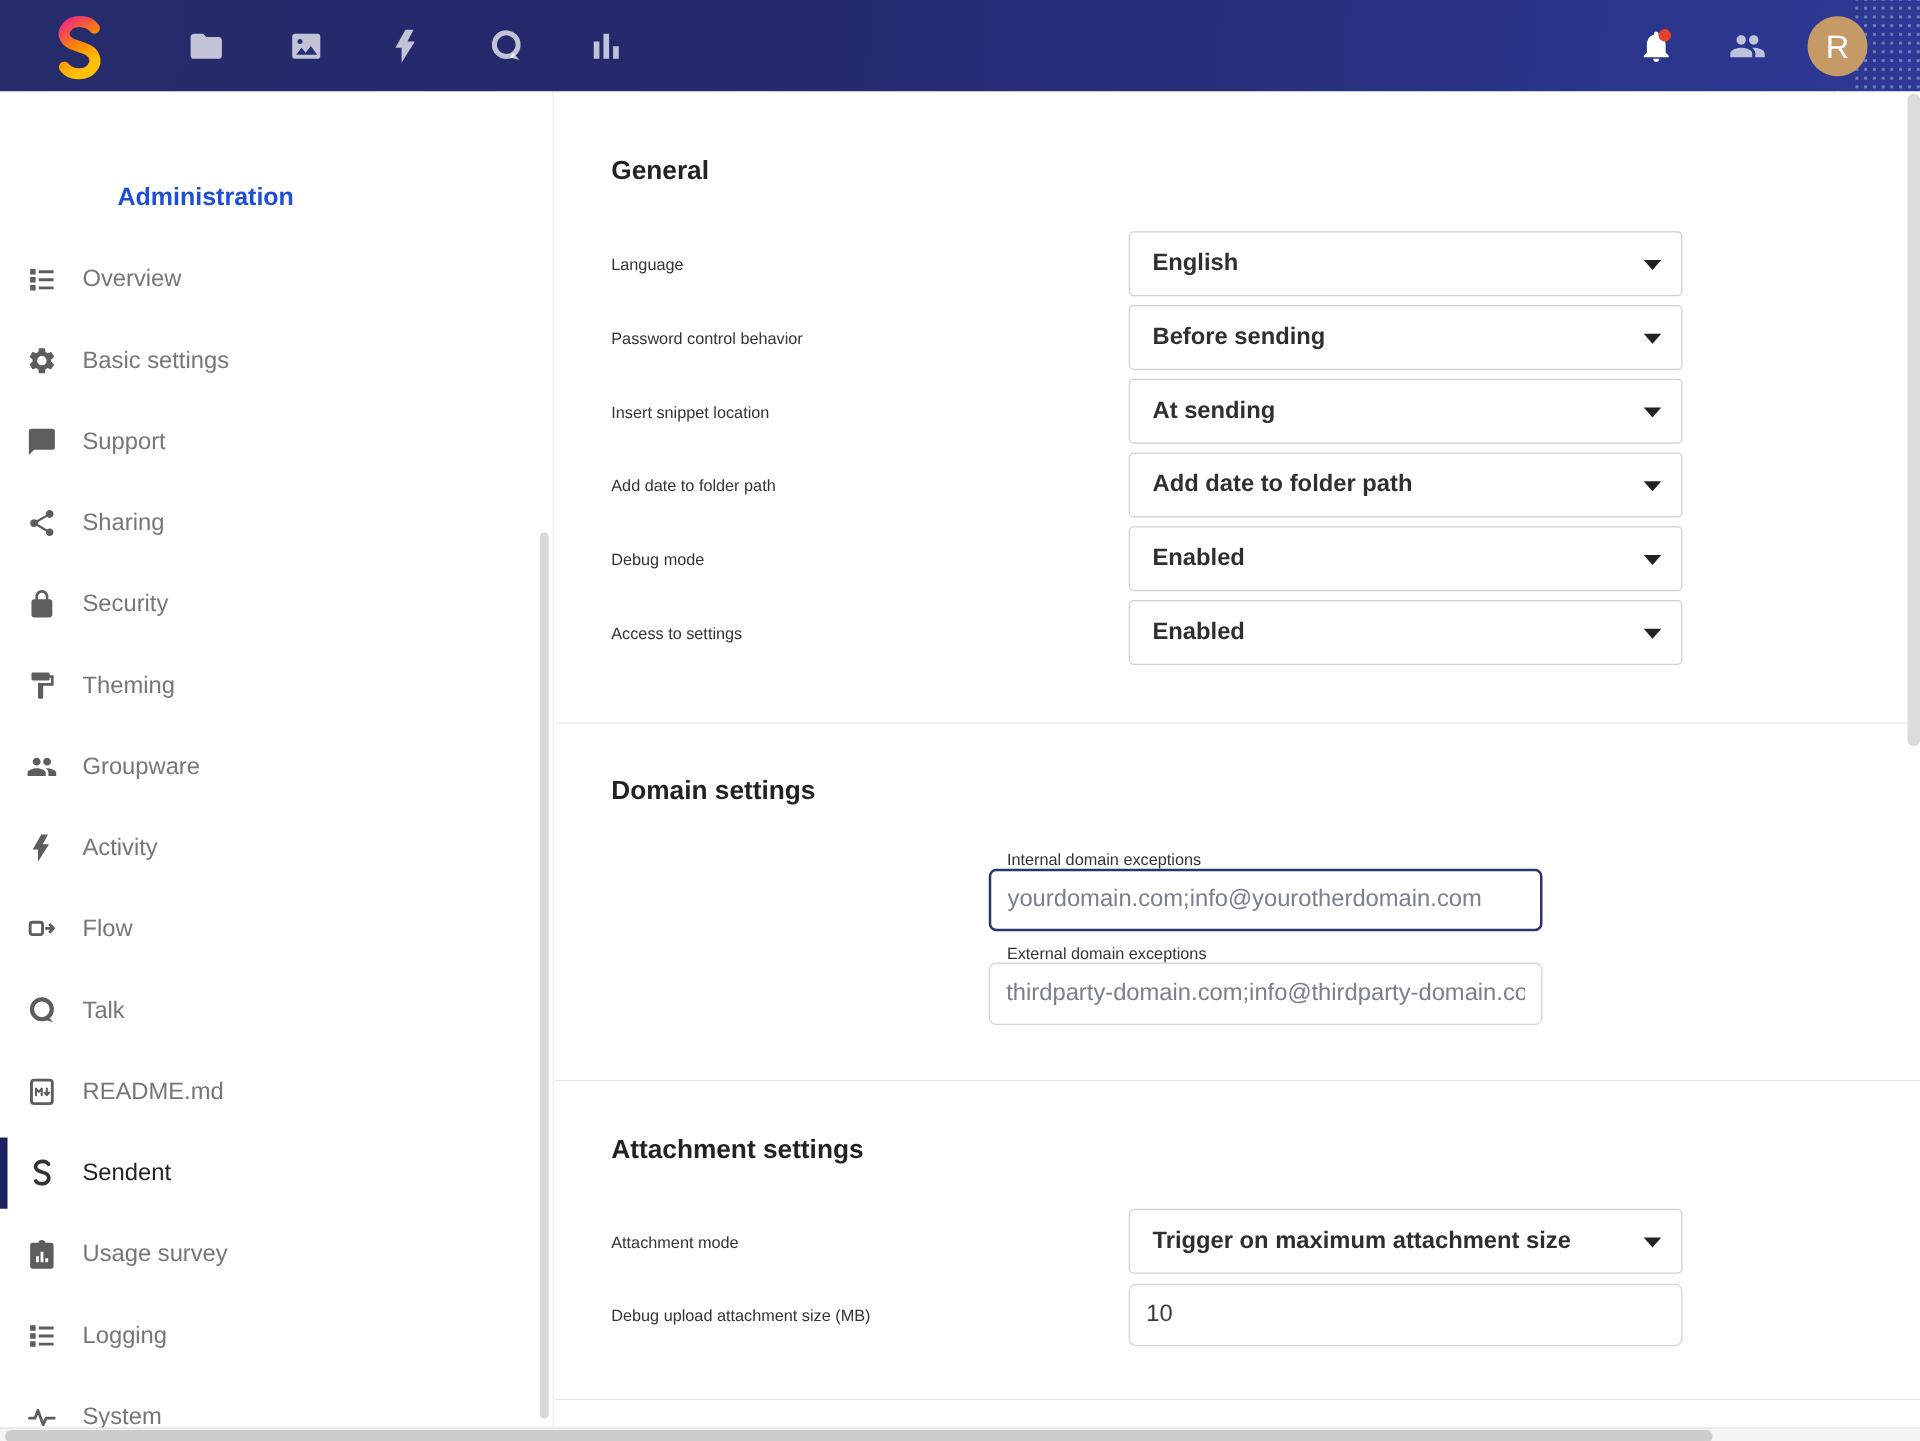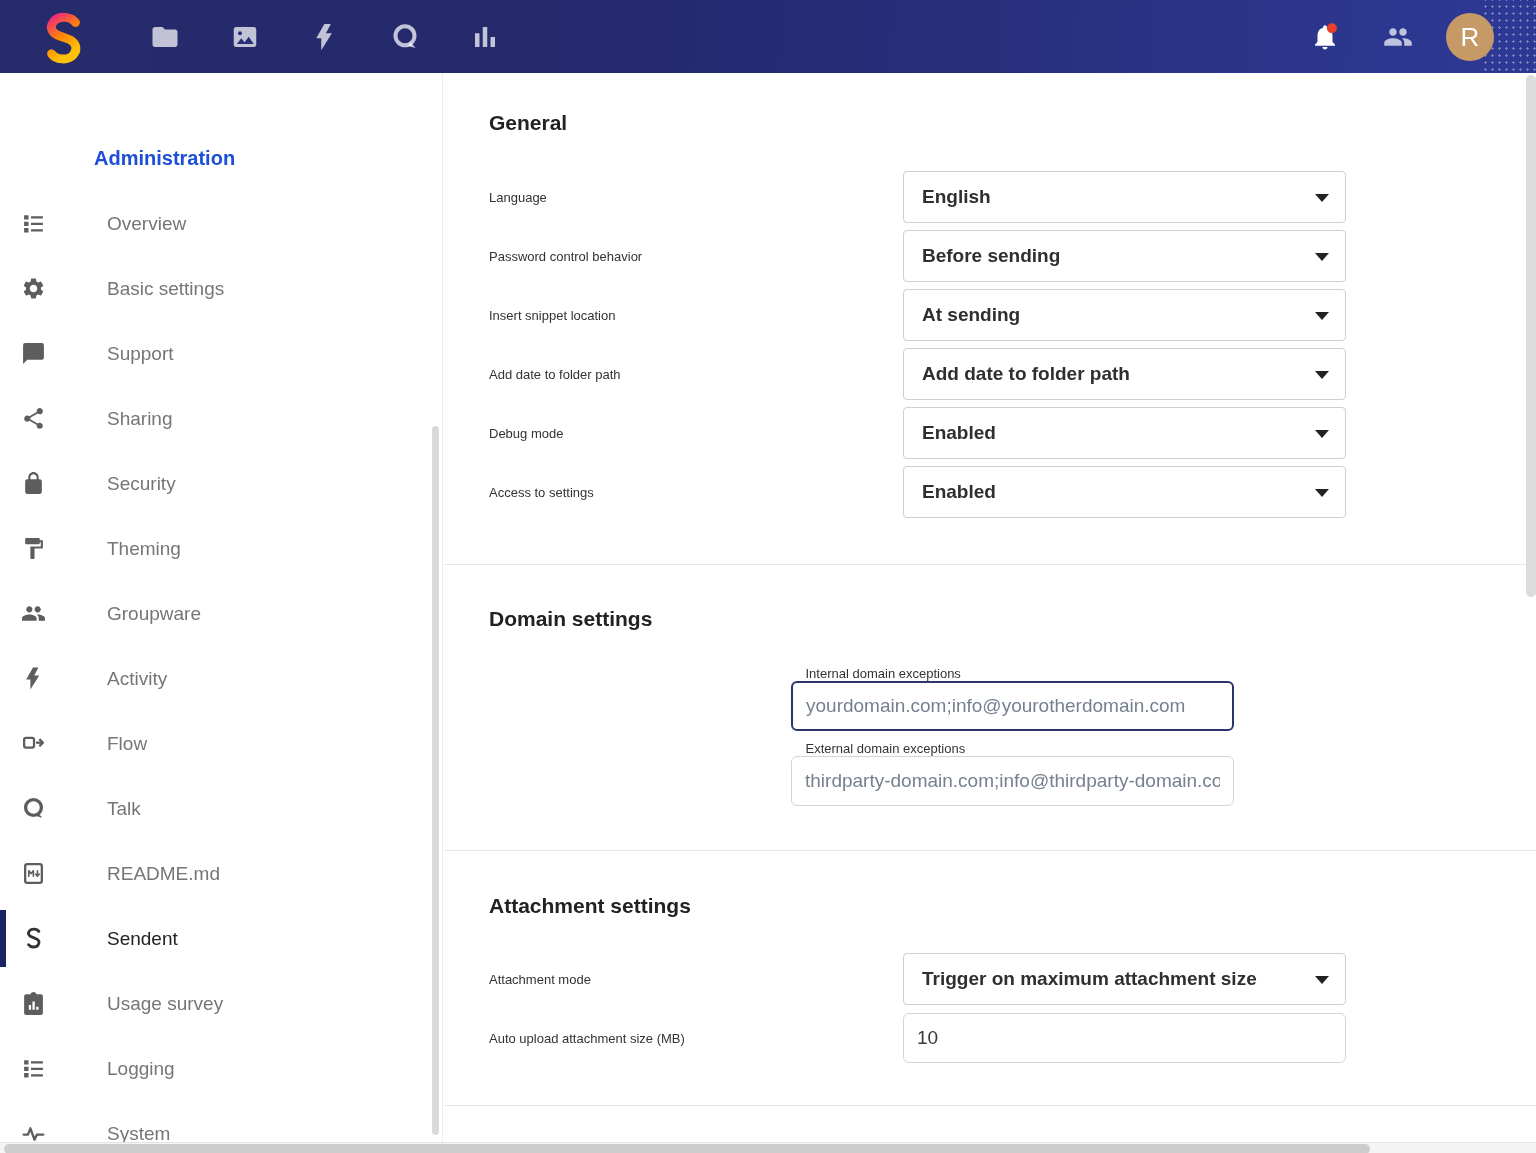--- a/index.html
+++ b/index.html
@@ -28,38 +28,38 @@
   .avatar { width:48px; height:48px; border-radius:50%; background:#c59a67; color:#fff;
     font-size:26px; display:flex; align-items:center; justify-content:center; cursor:pointer; }
   .avatar-caret { position:absolute; left:50%; transform:translateX(-50%); top:60px;
     width:0; height:0; border-left:19px solid transparent; border-right:19px solid transparent;
     border-bottom:17px solid #ffffff; }
 
   
   .sidebar { position:absolute; left:0; top:73px; width:443px; height:1080px; background:#fff;
     border-right:1px solid #ededed; overflow:hidden; z-index:10; }
   .sidebar h2 { margin:74px 0 21px 94px; font-size:20px; font-weight:bold; color:#1d4ed8; }
-  .nav-item { position:relative; height:65px; display:flex; align-items:center; cursor:pointer;gap:41px; }
+  .nav-item { position:relative; height:65px; display:flex; align-items:center; cursor:pointer; }
   .nav-item .icon { width:26px; height:26px; margin-left:20px; color:#5d5d5d; flex:none;
     display:flex; align-items:center; justify-content:center; }
   .nav-item .icon svg { width:25px; height:25px; }
   .nav-item .lbl { margin-left:20px; font-size:19px; color:#767676; white-space:nowrap; }
   .nav-item.active .lbl { color:#222; }
   .nav-item.active .icon { color:#333; }
   .nav-item.active::before { content:""; position:absolute; left:0; top:4px; bottom:4px;
     width:6px; background:#1b2264; }
   .side-scroll { position:absolute; left:432px; top:353px; width:7px; height:709px;
     background:#d9d9d9; border-radius:4px; }
 
   
   .main { position:absolute; left:444px; top:73px; width:1092px; height:1080px;
     background:#fff; overflow:hidden; }
   .section { padding-left:45px; }
   .section h3 { font-size:21px; font-weight:bold; color:#222; }
-  .sec-general { padding-top:38px; }
+  .sec-general { padding-top:52px; }
   .sec-general h3 { margin-bottom:36px; }
   .sec-domain h3, .sec-attach h3 { margin-bottom:35px; }
   .divider { border:none; border-top:1px solid #e7e7e7; margin:0; }
   .row { display:flex; align-items:center; margin-bottom:7px; }
   .row .rlabel { width:414px; font-size:13px; color:#333; flex:none; }
   .select { position:relative; width:443px; height:52px; border:1px solid #cfcfcf;
     border-radius:4px; background:#fff; display:flex; align-items:center; cursor:pointer; }
   .select .sel-text { margin-left:18px; font-size:19px; color:#2f2f2f;font-weight:bold; }
   .select .caret { position:absolute; right:16px; top:50%; margin-top:-3px; width:0; height:0;
     border-left:7px solid transparent; border-right:7px solid transparent;
@@ -349,21 +349,21 @@
     <section class="section sec-attach" style="padding-top:43px;">
       <h3>Attachment settings</h3>
       <div class="row arow1">
         <span class="rlabel">Attachment mode</span>
         <div class="select">
           <span class="sel-text">Trigger on maximum attachment size</span>
           <span class="caret"></span>
         </div>
       </div>
       <div class="row">
-        <span class="rlabel">Auto upload attachment size (MB)</span>
+        <span class="rlabel">Debug upload attachment size (MB)</span>
         <input type="text" class="ti" value="10" style="">
       </div>
     </section>
 
     <hr class="divider" style="margin-top:42px;">
 
     <div class="content-scroll"></div>
   </main>
 
   <div class="hscroll">

